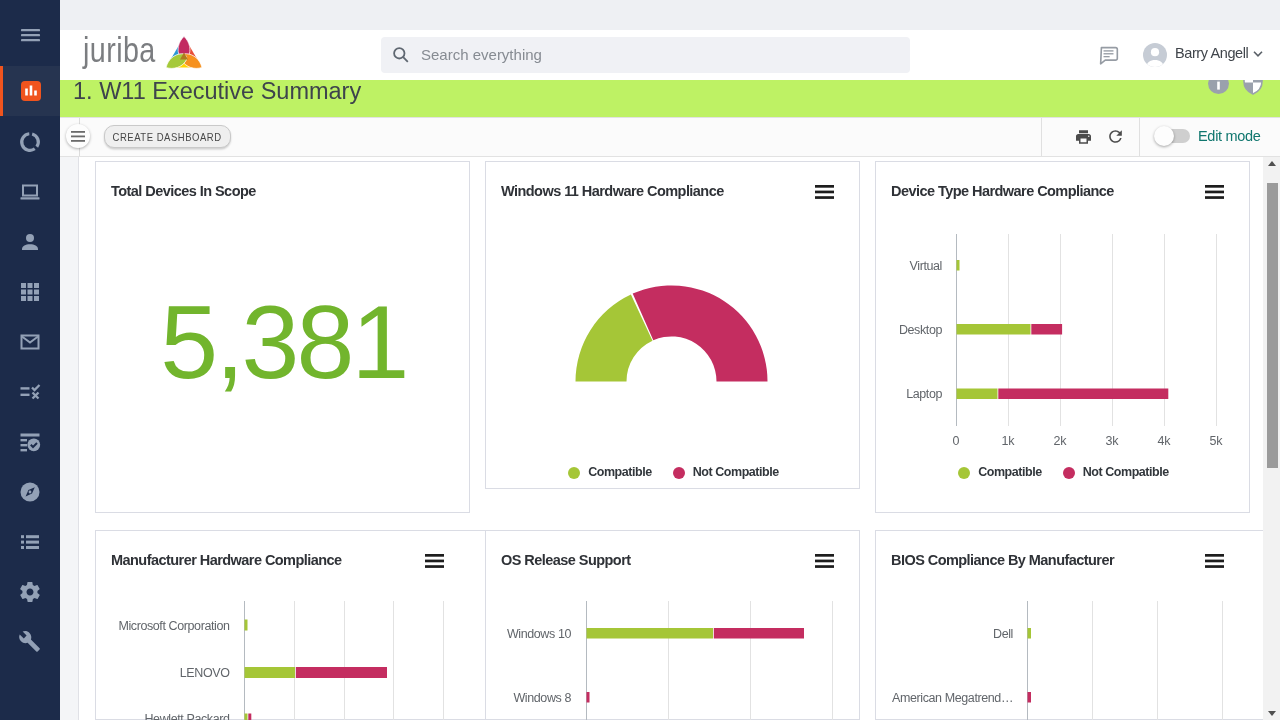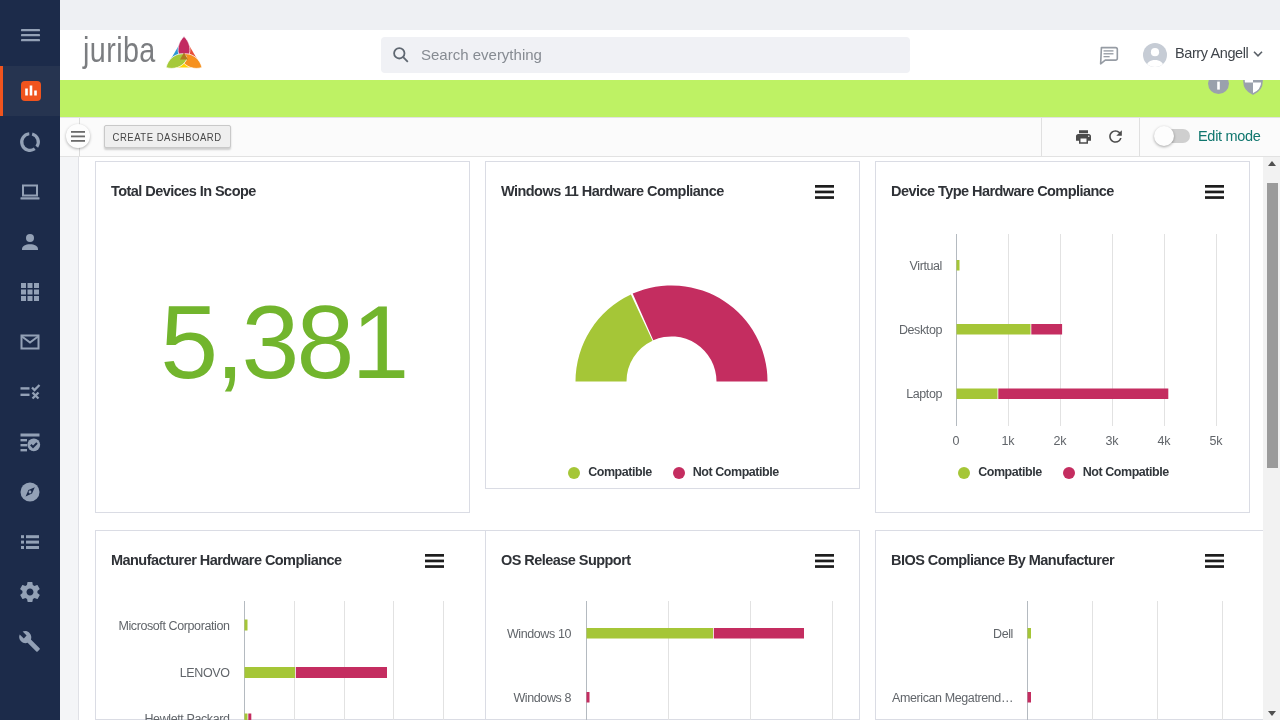--- a/index.html
+++ b/index.html
@@ -158,20 +158,21 @@
     </svg>
   </div>
   <div class="abs" style="left:1115px;top:14.5px;font-size:14.5px;letter-spacing:-0.4px;color:#40454b;">Barry Angell</div>
   <svg class="abs" style="left:1193px;top:20px;" width="10" height="8" viewBox="0 0 10 8">
     <path fill="none" stroke="#5a6067" stroke-width="1.6" d="M1 1.8l4 4 4-4"></path>
   </svg>
 </div>
 
 <div id="header">
   <div class="abs" style="left:14px;top:10.5px;font-size:11px;letter-spacing:-0.2px;color:#4a7cb8;text-decoration:underline;">Dashboards</div>
+  <div class="abs" style="left:13px;top:28px;font-size:23.5px;color:#3e444c;">1. W11 Executive Summary</div>
   <svg class="abs" style="left:1148px;top:22.5px;" width="21" height="21" viewBox="0 0 21 21">
     <circle cx="10.5" cy="10.5" r="10.5" fill="#9aa1ac"></circle>
     <rect x="9.2" y="4.5" width="2.6" height="2.6" fill="#ffffff"></rect>
       <rect x="9.2" y="8.6" width="2.6" height="8" fill="#ffffff"></rect>
   </svg>
   <svg class="abs" style="left:1183px;top:21px;" width="20" height="24" viewBox="0 0 20 24">
     <defs>
         <clipPath id="shieldc">
           <path d="M10 0.5l9 3.6v6.4c0 5.6-3.8 10.3-9 12.5-5.2-2.2-9-6.9-9-12.5V4.1z"></path>
         </clipPath>
@@ -190,21 +191,21 @@
   <div class="abs" style="left:981px;top:0;width:1px;height:38px;background:#e0e0e0;"></div>
   <div class="abs" style="left:1079px;top:0;width:1px;height:38px;background:#e0e0e0;"></div>
   <div class="abs" style="left:6px;top:6px;width:24px;height:24px;border-radius:50%;background:#fdfdfd;box-shadow:0 1px 3px rgba(0,0,0,0.3);"></div>
   <svg class="abs" style="left:11px;top:13px;" width="14" height="11" viewBox="0 0 14 11">
     <g fill="#6b6b6b">
         <rect y="0" width="14" height="1.8"></rect>
         <rect y="4.5" width="14" height="1.8"></rect>
         <rect y="9" width="14" height="1.8"></rect>
       </g>
   </svg>
-  <div class="abs" style="left:44px;top:7px;width:127px;height:23px;background:#efefef;border:1px solid #c9c9c9;border-radius:2px;box-shadow:0 1.5px 2px rgba(0,0,0,0.18);display:flex;align-items:center;justify-content:center;">
+  <div class="abs" style="left:44px;top:7px;width:127px;height:23px;background:#efefef;border:1px solid #c9c9c9;border-radius:10px;box-shadow:0 1.5px 2px rgba(0,0,0,0.18);display:flex;align-items:center;justify-content:center;">
       <span style="font-size:11.2px;color:#474747;letter-spacing:0.6px;white-space:nowrap;transform:scaleX(0.85);">CREATE DASHBOARD</span>
     </div>
 
   <svg class="abs" style="left:1014px;top:10px;" width="19" height="18" viewBox="0 0 24 24">
     <path fill="#4c4c4c" d="M19 8H5c-1.7 0-3 1.3-3 3v6h4v4h12v-4h4v-6c0-1.7-1.3-3-3-3zm-3 11H8v-5h8v5zm3-7c-.6 0-1-.4-1-1s.4-1 1-1 1 .4 1 1-.4 1-1 1zm-1-9H6v4h12V3z"></path>
   </svg>
 
   <svg class="abs" style="left:1046px;top:9px;" width="19" height="19" viewBox="0 0 24 24">
     <path fill="#4c4c4c" d="M17.65 6.35A7.96 7.96 0 0 0 12 4c-4.42 0-7.99 3.58-7.99 8s3.57 8 7.99 8c3.73 0 6.84-2.55 7.73-6h-2.08A5.99 5.99 0 0 1 12 18c-3.31 0-6-2.69-6-6s2.69-6 6-6c1.66 0 3.14.69 4.22 1.78L13 11h7V4l-2.35 2.35z"></path>
   </svg>

